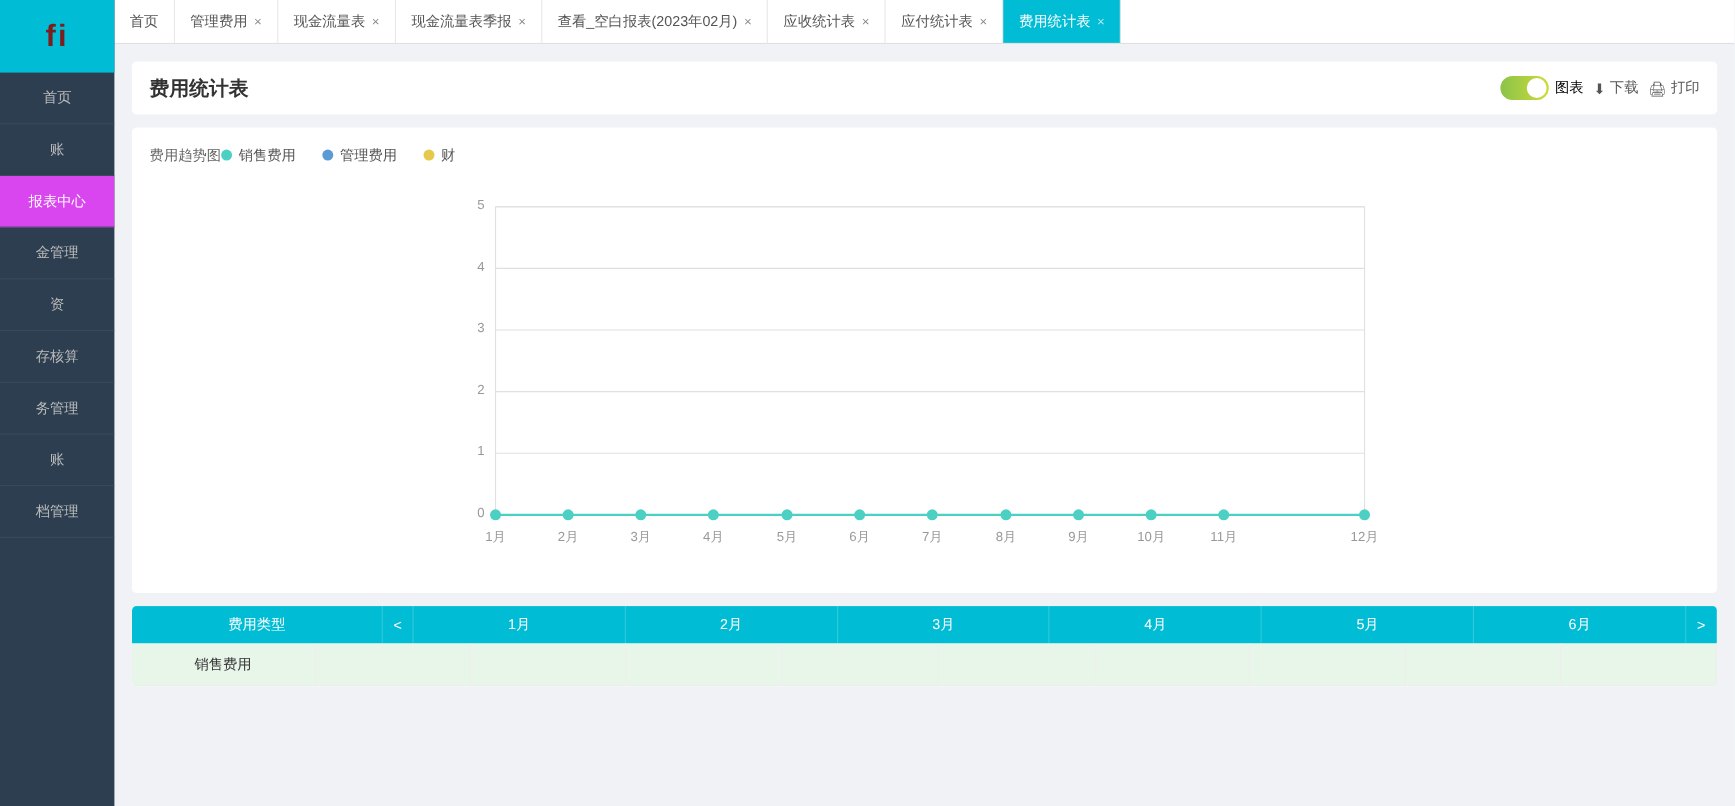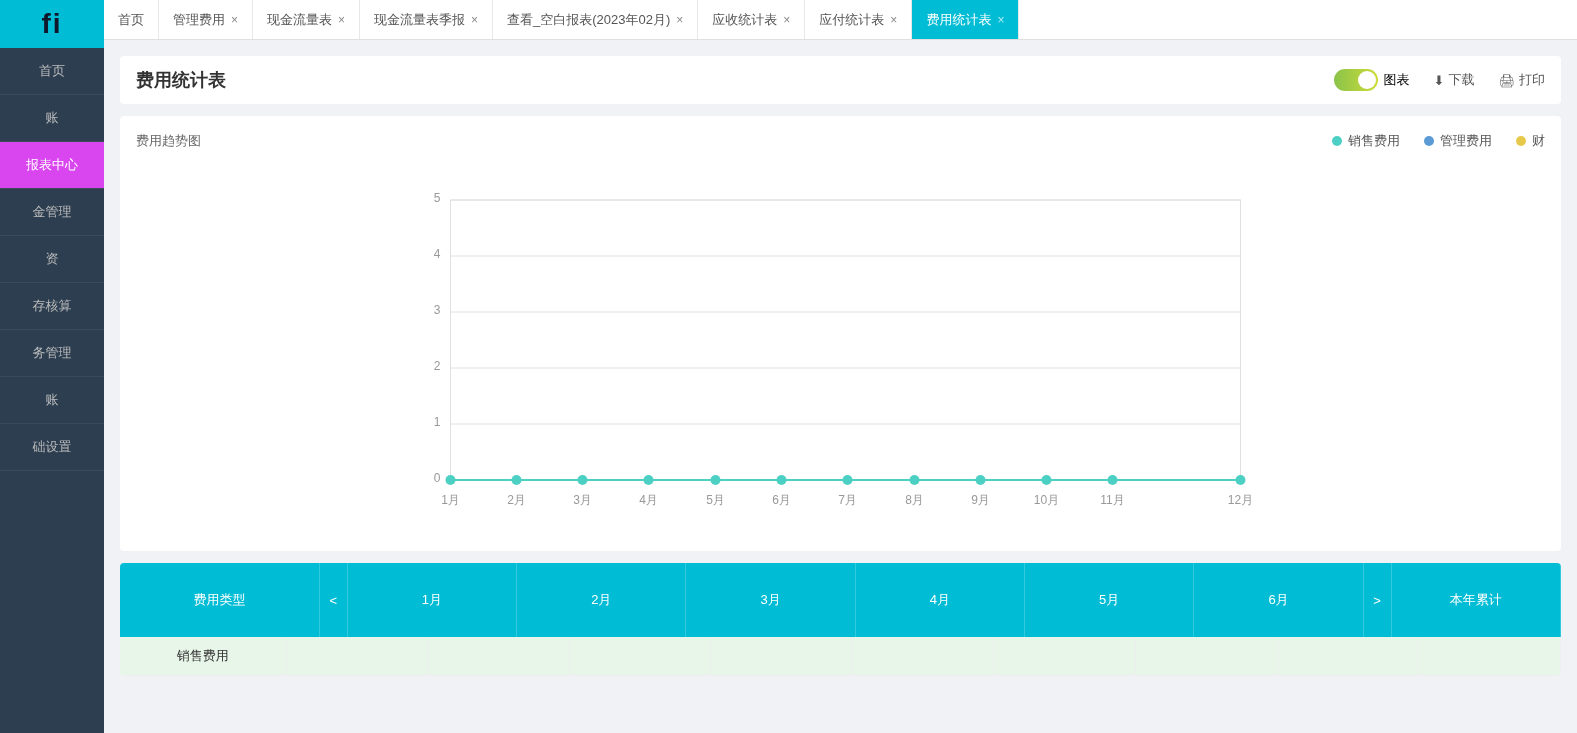--- a/index.html
+++ b/index.html
@@ -11,25 +11,25 @@
       background: #2c3e50;
       color: #ccc;
       display: flex;
       flex-direction: column;
       flex-shrink: 0;
       height: 100%;
       position: relative;
     }
     .sidebar-logo {
       background: #00bcd4;
-      height: 48px;
+      height: 66px;
       display: flex;
       align-items: center;
       justify-content: center;
-      color: #0f172a;
+      color: #7f1d1d;
       font-size: 28px;
       font-weight: bold;
       letter-spacing: 2px;
     }
     .sidebar-scroll {
       overflow-y: auto;
       flex: 1;
     }
     .sidebar-scroll::-webkit-scrollbar { width: 4px; }
     .sidebar-scroll::-webkit-scrollbar-thumb { background: #555; }
@@ -105,21 +105,21 @@
       border-radius: 4px;
     }
     .page-title {
       font-size: 18px;
       font-weight: bold;
       color: #333;
     }
     .header-actions {
       display: flex;
       align-items: center;
-      gap: 24px;
+      gap: 9px;
     }
     .toggle-switch {
       display: flex;
       align-items: center;
       gap: 6px;
     }
     .toggle-track {
       width: 44px;
       height: 22px;
       background: linear-gradient(to right, #8bc34a, #cddc39);
@@ -147,23 +147,20 @@
 
     
     .chart-container {
       background: #fff;
       border-radius: 4px;
       padding: 16px;
     }
     .chart-header {
       display: flex;
       align-items: center;
-      justify-content: space-between;
-      margin-bottom: 12px;
-      gap: 27px;
     }
     .chart-title {
       font-size: 13px;
       color: #666;
     }
     .chart-legend {
       display: flex;
       gap: 24px;
       align-items: center;
     }
@@ -192,21 +189,21 @@
       border-radius: 4px;
       overflow: hidden;
     }
     .table-header-row {
       display: flex;
       background: #00bcd4;
       color: #fff;
       font-size: 13px;
     }
     .th-cell {
-      padding: 28px 8px;
+      padding: 8px 8px;
       flex: 1;
       text-align: center;
       border-right: 1px solid rgba(255,255,255,0.2);
       font-weight: normal;
     }
     .th-cell:first-child {
       flex: 1.2;
     }
     .th-cell.nav-btn {
       flex: 0 0 28px;
@@ -241,21 +238,21 @@
   <div class="sidebar-logo">fi</div>
   <div class="sidebar-scroll">
     <div class="sidebar-item">首页</div>
     <div class="sidebar-item">账</div>
     <div class="sidebar-item active">报表中心</div>
     <div class="sidebar-item">金管理</div>
     <div class="sidebar-item">资</div>
     <div class="sidebar-item">存核算</div>
     <div class="sidebar-item">务管理</div>
     <div class="sidebar-item">账</div>
-    <div class="sidebar-item">础设置</div>
+    <div class="sidebar-item">档管理</div>
   </div>
 </div>
 
 <div class="main">
 
   <div class="tab-bar">
     <div class="tab-item">首页</div>
     <div class="tab-item">
       <span>管理费用</span>
       <span class="tab-close">×</span>
@@ -381,21 +378,20 @@
       <div class="table-header-row">
         <div class="th-cell">费用类型</div>
         <div class="th-cell nav-btn">&lt;</div>
         <div class="th-cell">1月</div>
         <div class="th-cell">2月</div>
         <div class="th-cell">3月</div>
         <div class="th-cell">4月</div>
         <div class="th-cell">5月</div>
         <div class="th-cell">6月</div>
         <div class="th-cell nav-btn">&gt;</div>
-        <div class="th-cell">本年累计</div>
       </div>
       <div class="table-data-row highlight">
         <div class="td-cell">销售费用</div>
         <div class="td-cell"></div>
         <div class="td-cell"></div>
         <div class="td-cell"></div>
         <div class="td-cell"></div>
         <div class="td-cell"></div>
         <div class="td-cell"></div>
         <div class="td-cell"></div>

